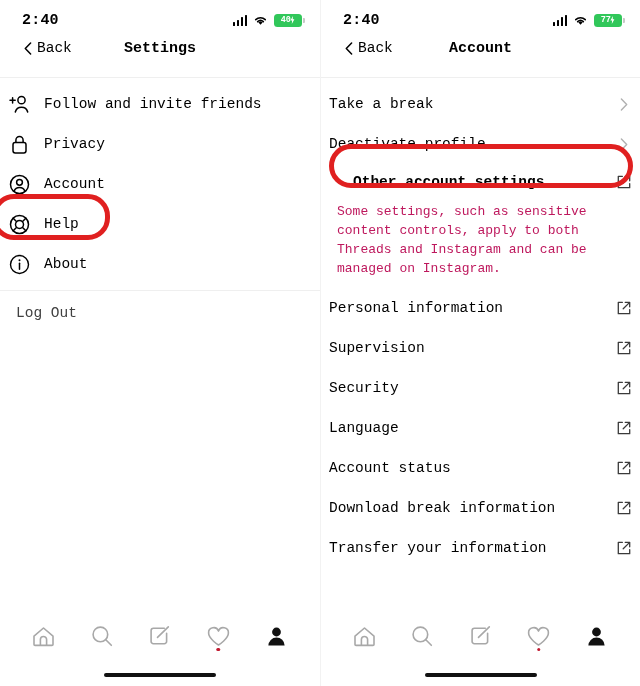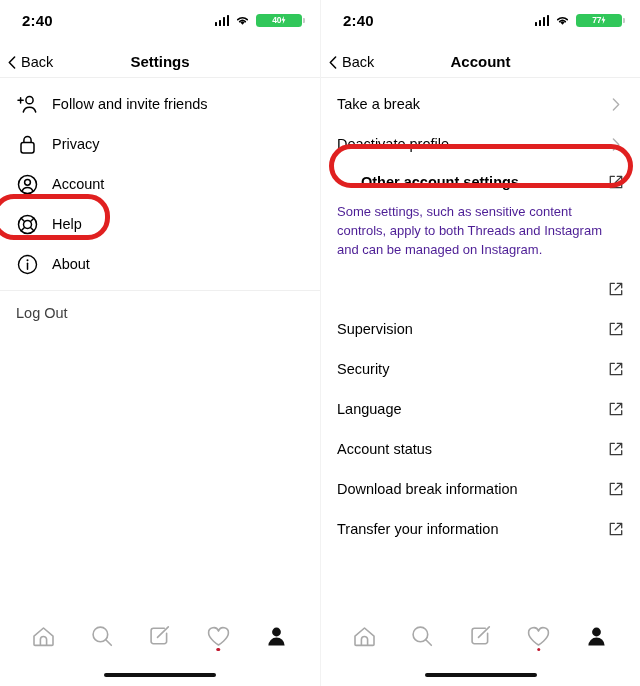--- a/index.html
+++ b/index.html
@@ -2,21 +2,21 @@
 <html><head>
 <meta charset="utf-8">
 <style>
   * { box-sizing: border-box; margin: 0; padding: 0; }
   html, body {
     width: 640px; height: 686px;
     background: #ffffff;
     font-family: "Liberation Sans", sans-serif;
     overflow: hidden;
   }
-  .screens { display: flex; width: 640px; height: 686px; }
+  .screens { display: flex; width: 640px; height: 686px; font-family: Liberation Mono, monospace; }
   .phone {
     width: 320px; height: 686px;
     background: #ffffff;
     position: relative;
     display: flex; flex-direction: column;
   }
   .phone.right { border-left: 1px solid #f2f2f2; }
 
   
   .statusbar {
@@ -35,42 +35,42 @@
   }
   .signal { display: flex; align-items: flex-end; gap: 1.5px; height: 11px; }
   .signal i { width: 2.5px; background: #000; display: block; border-radius: .5px; }
   .signal i:nth-child(1) { height: 4px; }
   .signal i:nth-child(2) { height: 6px; }
   .signal i:nth-child(3) { height: 8.5px; }
   .signal i:nth-child(4) { height: 11px; }
   .wifi { width: 15px; height: 11px; }
   .battery {
     position: relative;
-    width: 46px; height: 13px;
+    width: 28px; height: 13px;
     border-radius: 3.5px;
     background: #31c75a;
     display: flex; align-items: center; justify-content: center;
   }
   .battery::after {
     content: ""; position: absolute; right: -3px; top: 4px;
     width: 2px; height: 5px; background: #c8c8c8;
     border-radius: 0 1px 1px 0;
   }
   .battery span {
     font-size: 8.5px; font-weight: bold; color: #fff;
     line-height: 1; letter-spacing: -0.2px;
   }
   .bolt { width: 5px; height: 8px; margin-left: -0.5px; }
 
   
   .navbar {
     height: 30px;
-    display: flex; align-items: flex-end;
+    display: flex; align-items: flex-start;
     position: relative;
-    padding: 0 8px;
+    padding: 0 24px;
     flex: 0 0 auto;
   }
   .back {
     display: flex; align-items: center; gap: 5px;
     font-size: 14.5px; color: #000;
     cursor: pointer;
   }
   .back .chev { width: 8px; height: 13px; display:block; }
   .nav-title {
     position: absolute; left: 0; right: 0;
@@ -83,21 +83,21 @@
     margin-top: 7px;
     flex: 0 0 auto;
   }
 
   
   .body { flex: 1 1 auto; position: relative; overflow: hidden; }
 
   .row {
     display: flex; align-items: center;
     height: 40px;
-    padding: 0 16px;
+    padding: 0 8px;
     cursor: pointer;
     position: relative;
   }
   .row .licon {
     width: 22px; height: 22px;
     margin-right: 14px;
     display: flex; align-items: center; justify-content: center;
     flex: 0 0 auto;
   }
   .row .label {
@@ -118,21 +118,21 @@
     height: 32px; display: flex; align-items: center;
     font-size: 14.5px; color: #404040;
     cursor: pointer;
   }
 
   
   .row.head .label { font-weight: bold; margin-left: 24px; }
   .sect-desc {
     padding: 2px 30px 10px 16px;
     font-size: 13px; line-height: 19px;
-    color: #4c1d95;
+    color: #be185d;
   }
 
   
   .hl {
     position: absolute;
     border: 5px solid #e02020;
     border-radius: 22px;
     pointer-events: none;
   }
   #hl-account { left: -8px; top: 116px; width: 118px; height: 46px; }
@@ -374,20 +374,21 @@
           <svg width="14" height="14" viewBox="0 0 14 14">
             <path d="M5.4 1.3 H1.3 V12.7 H12.7 V8.6" stroke="#3a3a3a" stroke-width="1.3" fill="none" stroke-linecap="round" stroke-linejoin="round"></path>
             <path d="M8.2 1.3 H12.7 V5.8" stroke="#3a3a3a" stroke-width="1.3" fill="none" stroke-linecap="round" stroke-linejoin="round"></path>
             <path d="M6.2 7.8 L12.4 1.6" stroke="#3a3a3a" stroke-width="1.3" stroke-linecap="round"></path>
           </svg>
         </span>
       </div>
       <div class="sect-desc">Some settings, such as sensitive content controls, apply to both Threads and Instagram and can be managed on Instagram.</div>
 
       <div class="row">
+        <span class="label">Personal information</span>
         <span class="trail">
           <svg width="14" height="14" viewBox="0 0 14 14">
               <path d="M5.4 1.3 H1.3 V12.7 H12.7 V8.6" stroke="#3a3a3a" stroke-width="1.3" fill="none" stroke-linecap="round" stroke-linejoin="round"></path>
               <path d="M8.2 1.3 H12.7 V5.8" stroke="#3a3a3a" stroke-width="1.3" fill="none" stroke-linecap="round" stroke-linejoin="round"></path>
               <path d="M6.2 7.8 L12.4 1.6" stroke="#3a3a3a" stroke-width="1.3" stroke-linecap="round"></path>
             </svg>
         </span>
       </div>
 
       <div class="row">

